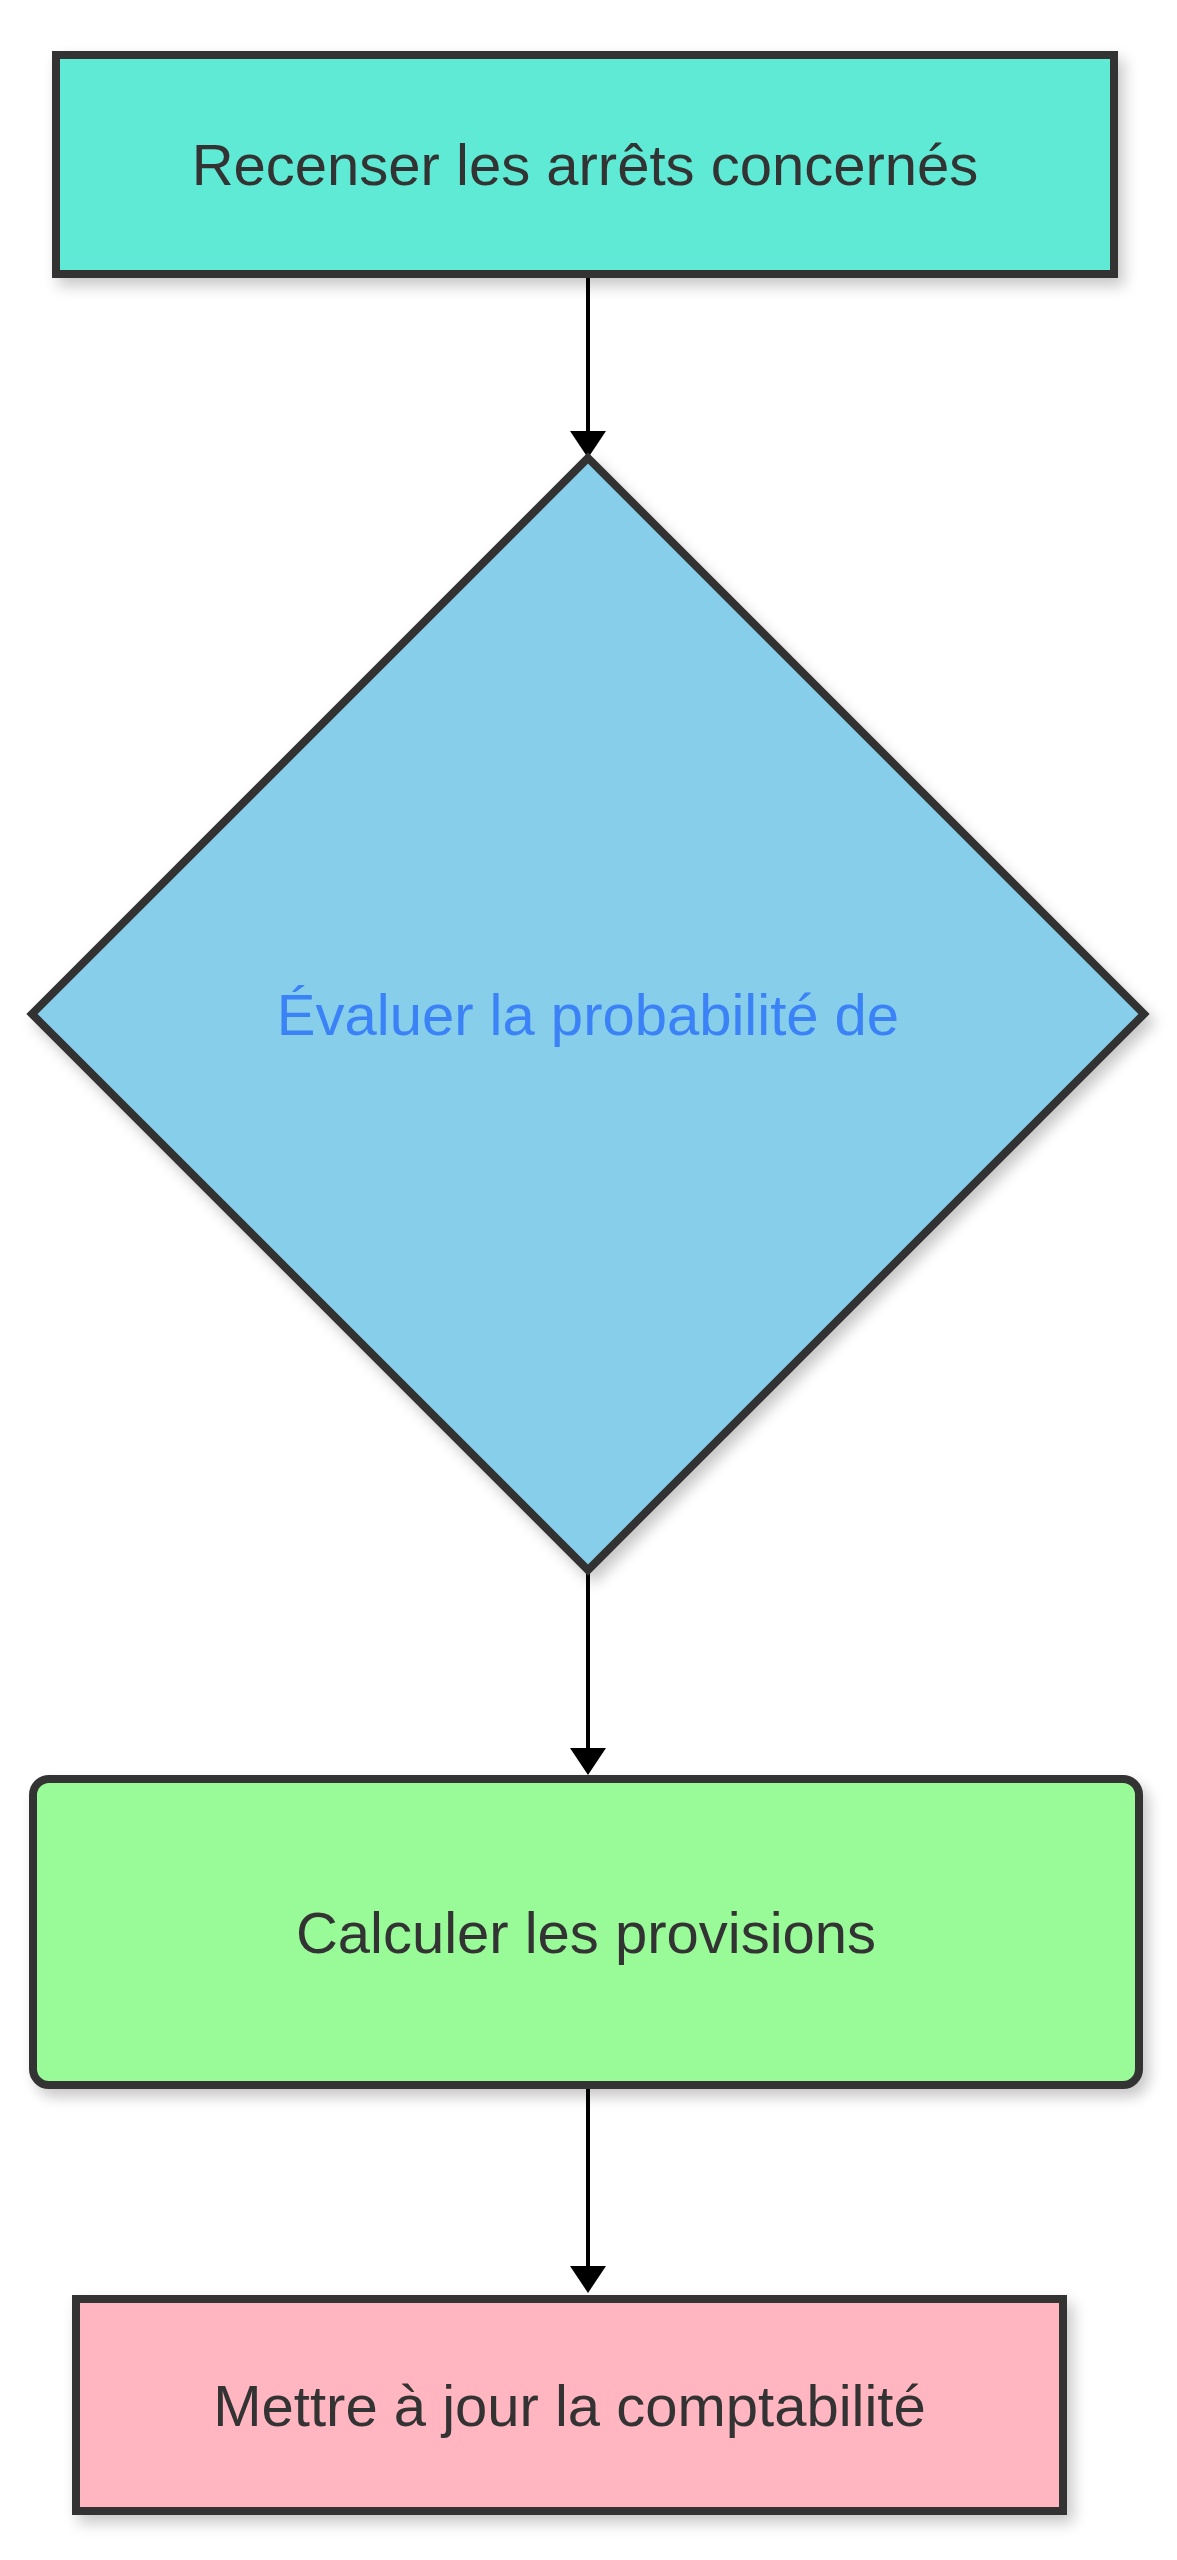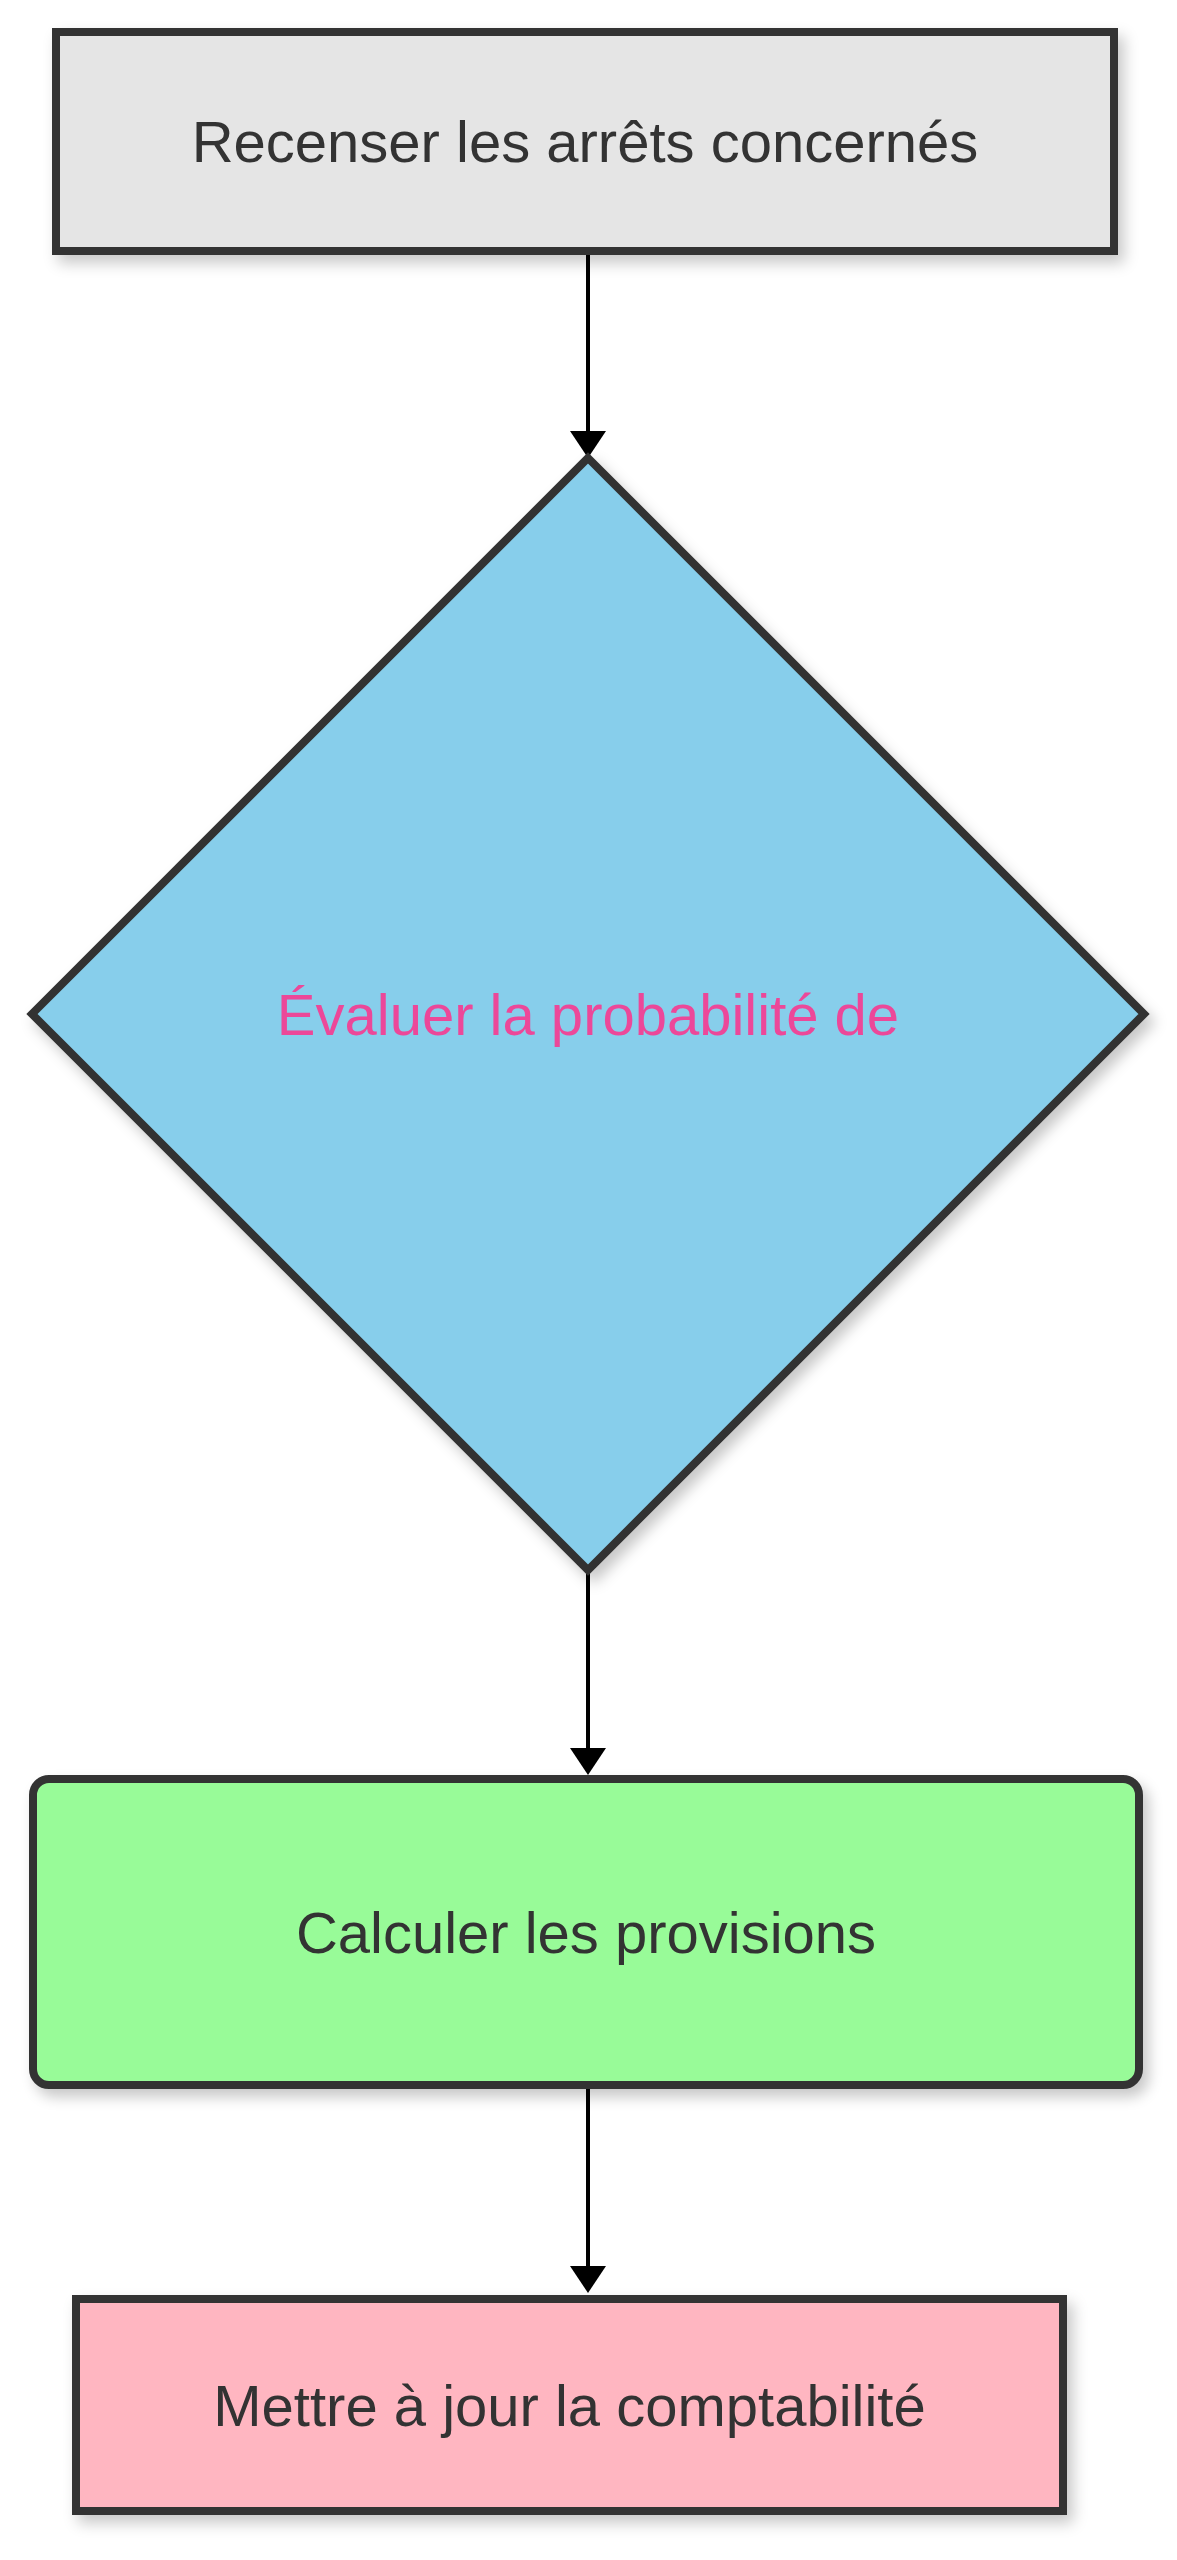--- a/index.html
+++ b/index.html
@@ -25,21 +25,21 @@
   .node-recenser{left:52px;top:28px;width:1066px;height:227px;}
   .node-calculer{left:29px;top:1775px;width:1114px;height:314px;}
   .node-mettre{left:72px;top:2295px;width:995px;height:220px;}
   .diamond-label{
     position:absolute;
     left:32px;top:458px;width:1112px;height:1112px;
     display:flex;flex-direction:column;
     align-items:center;justify-content:center;
     text-align:center;
     font-size:58px;line-height:87px;
-    color:#ec4899;
+    color:#3b82f6;
     pointer-events:none;
   }
   .line{white-space:nowrap;}
 </style>
 </head>
 <body>
 
 <div class="canvas" style="color: rgb(51, 51, 51); background-color: rgb(255, 255, 255);">
 
   <svg class="layer" viewBox="0 0 1177 2560" width="1177" height="2560">
@@ -60,21 +60,21 @@
     </g>
 
     <g>
       <line x1="588" y1="2089" x2="588" y2="2268" stroke-width="4" stroke="#000000"></line>
       <polygon points="570,2266 606,2266 588,2293" fill="#000000"></polygon>
     </g>
 
     <polygon points="588,458 1144,1014 588,1570 32,1014" stroke-width="8" stroke-linejoin="miter" filter="url(#soft-shadow)" fill="#87CEEB" stroke="#333333"></polygon>
   </svg>
 
-  <div class="node node-recenser" style="background-color: #e5e5e5; border-color: rgb(51, 51, 51);">
+  <div class="node node-recenser" style="background-color: #5eead4; border-color: rgb(51, 51, 51); margin-top: 23px;">
     <div class="line">Recenser les arrêts concernés</div>
   </div>
 
   <div class="diamond-label">
     <div class="line">Évaluer la probabilité de</div>
   </div>
 
   <div class="node node-calculer" style="background-color: rgb(152, 251, 152); border-color: rgb(51, 51, 51); border-radius: 20px;">
     <div class="line">Calculer les provisions</div>
   </div>

